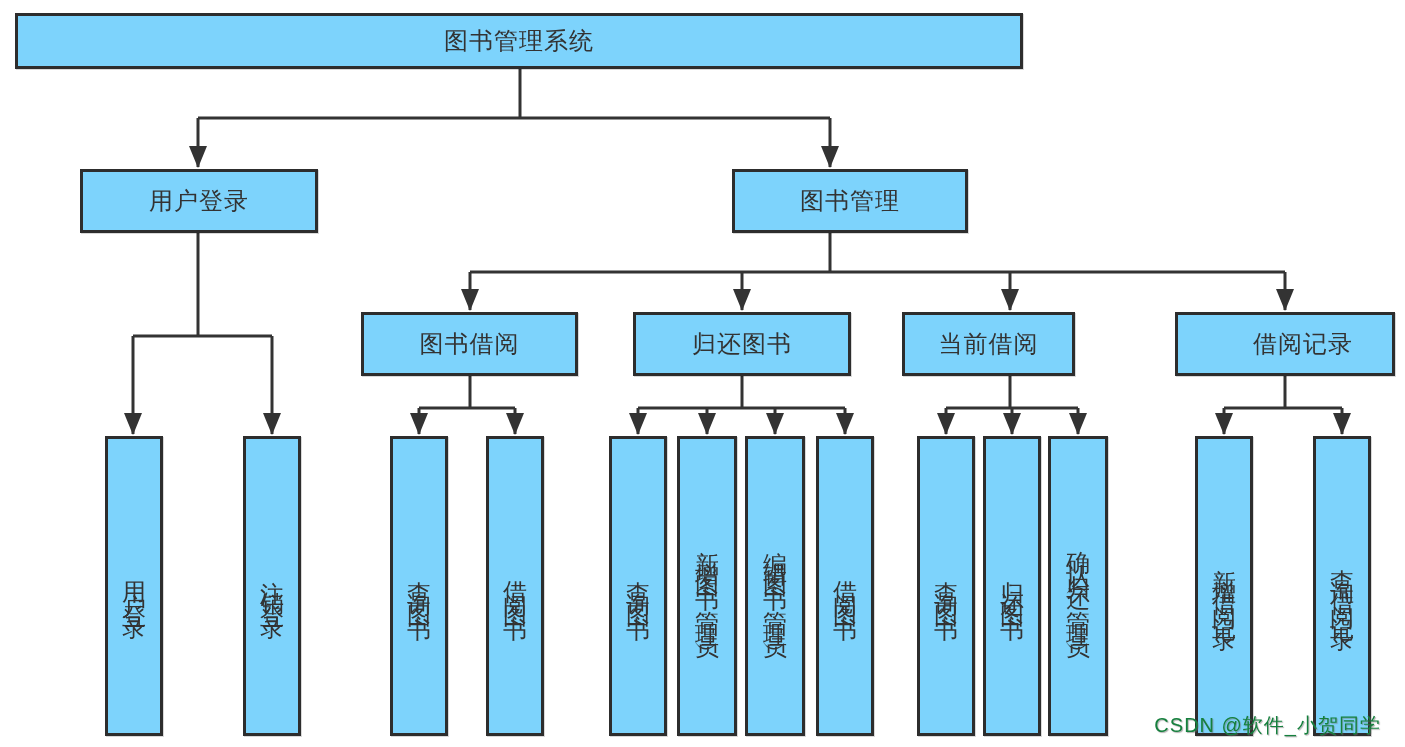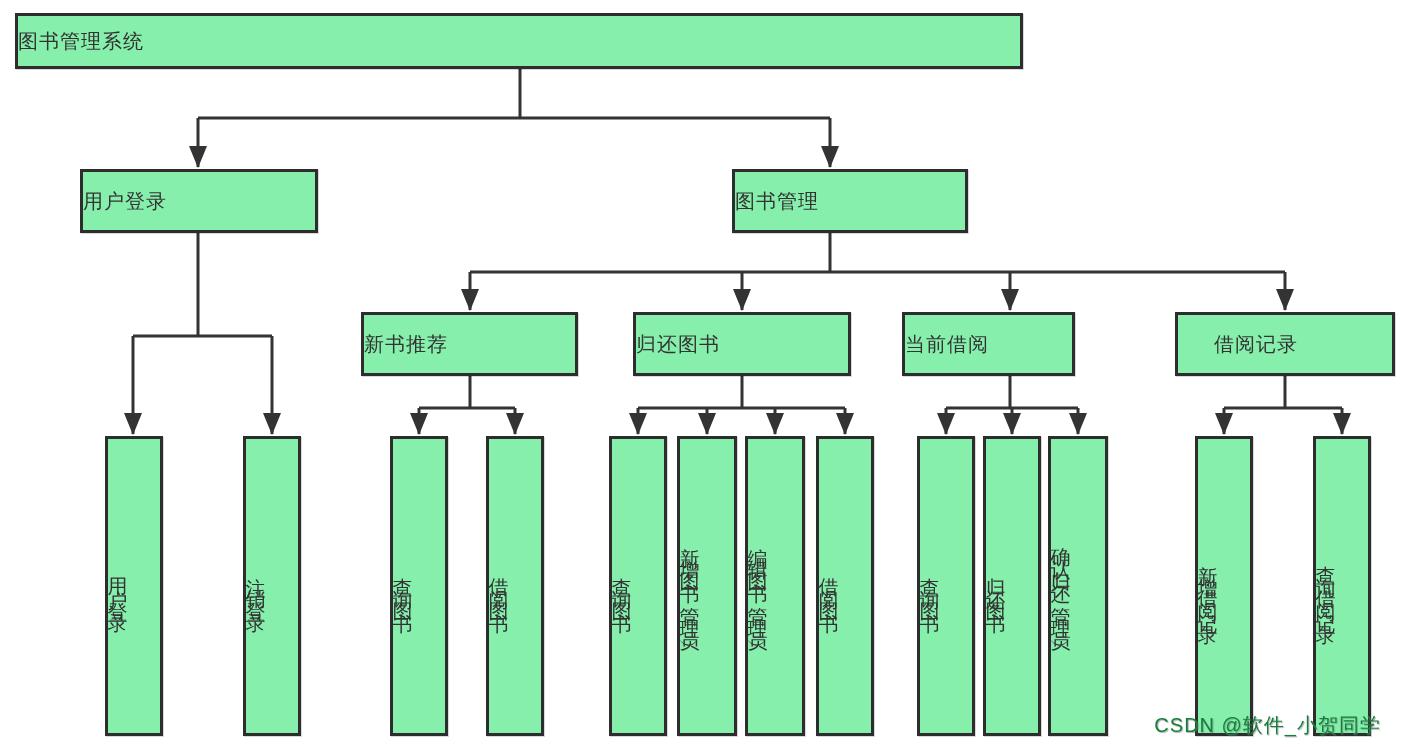--- a/index.html
+++ b/index.html
@@ -16,27 +16,27 @@
   }
   .wires {
     position: absolute;
     left: 0; top: 0;
     z-index: 1;
     pointer-events: none;
   }
   .box {
     position: absolute;
     box-sizing: border-box;
-    background: #86efac;
+    background: #7dd3fc;
     border: 3px solid #2d2d2d;
     display: flex;
     align-items: center;
-    justify-content: flex-start;
+    justify-content: center;
     color: #333333;
-    font-size: 20px;
+    font-size: 24px;
     z-index: 2;
     box-shadow: 1px 1px 0 rgba(0,0,0,0.15);
   }
   .box.h span {
     white-space: nowrap;
     letter-spacing: 1px;
   }
   .box.v span {
     writing-mode: vertical-rl;
     text-orientation: mixed;
@@ -114,21 +114,21 @@
   </div>
 
   <div class="box h" style="left:80px; top:169px; width:238px; height:64px;">
     <span>用户登录</span>
   </div>
   <div class="box h" style="left:712px; top:169px; width:236px; height:64px;margin-left:20px;">
     <span>图书管理</span>
   </div>
 
   <div class="box h" style="left:361px; top:312px; width:217px; height:64px;">
-    <span>新书推荐</span>
+    <span>图书借阅</span>
   </div>
   <div class="box h" style="left:633px; top:312px; width:218px; height:64px;">
     <span>归还图书</span>
   </div>
   <div class="box h" style="left:902px; top:312px; width:173px; height:64px;">
     <span>当前借阅</span>
   </div>
   <div class="box h" style="left:1175px; top:312px; width:220px; height:64px;padding-left:36px;">
     <span>借阅记录</span>
   </div>

